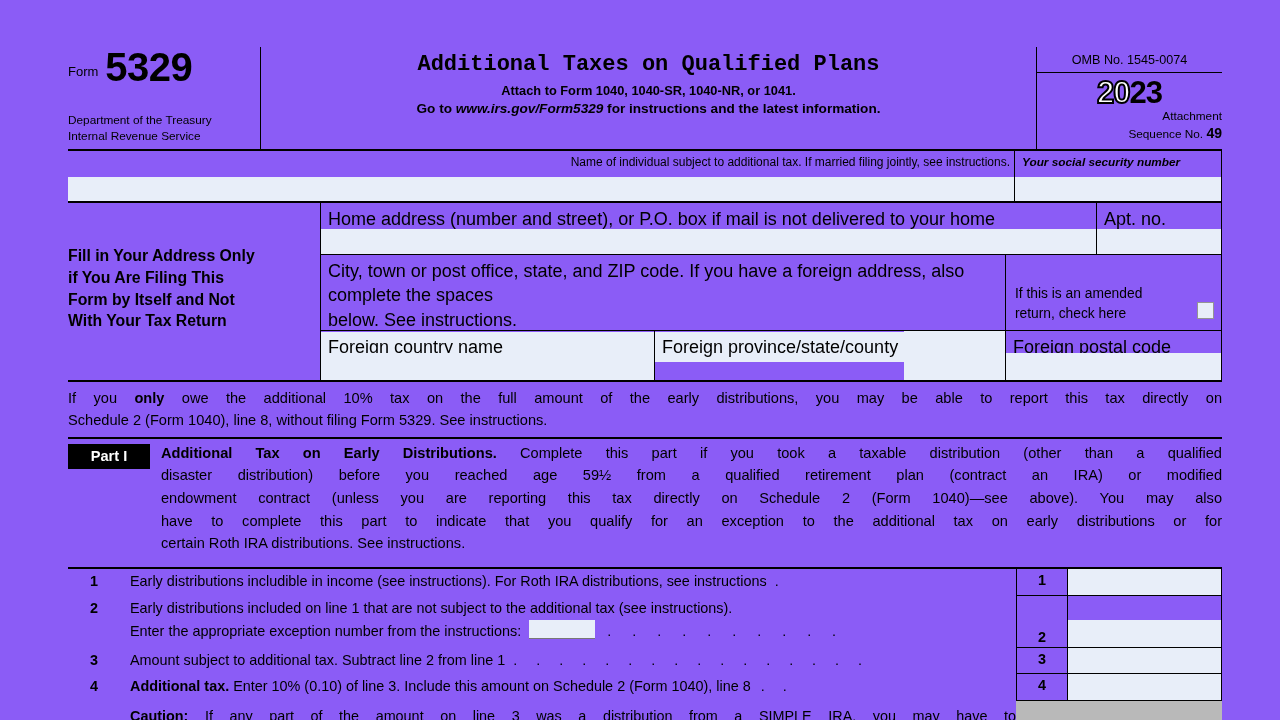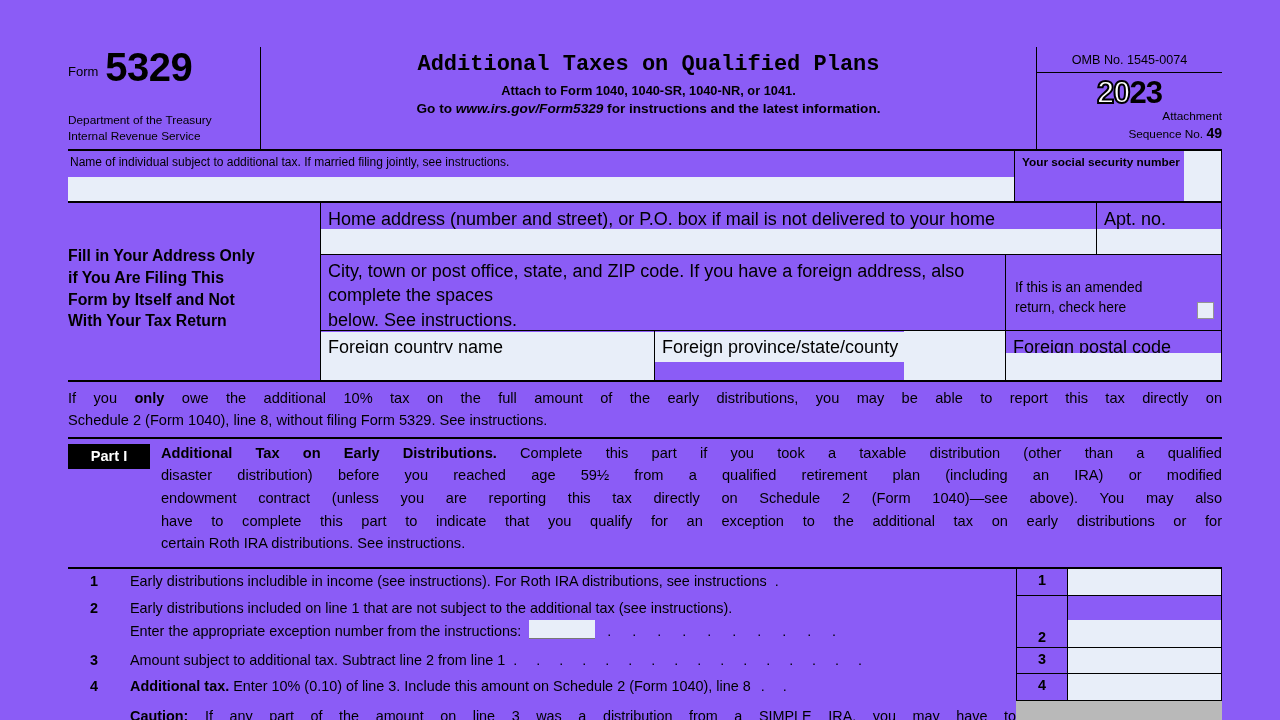--- a/index.html
+++ b/index.html
@@ -26,42 +26,42 @@
   .hdr-right { width:185px; display:flex; flex-direction:column; }
   .omb { font-size:12.6px; text-align:center; padding:6px 0 5px; border-bottom:1.5px solid #000; }
   .year { text-align:center; font-size:31px; font-weight:bold; line-height:1; padding-top:4px; letter-spacing:-1px; }
   .yr-o { color:#fff; -webkit-text-stroke:2px #000; }
   .attach-seq { font-size:11.8px; text-align:right; padding-left:10px; line-height:1.3; margin-top:1px; }
   .seq-no { font-weight:bold; font-size:14px; }
 
   
   .fill { background:#e8eef9; }
   .id-row { display:flex; height:52px; border-bottom:2px solid #000; border-right:1.5px solid #000; }
-  .id-name { flex:1; border-right:1.5px solid #000; display:flex; flex-direction:column; }
-  .id-ssn { width:206px; display:flex; flex-direction:row; }
+  .id-name { flex:1; border-right:1.5px solid #000; display:flex; flex-direction:column;text-align:right; }
+  .id-ssn { width:206px; display:flex; flex-direction:column;font-style:italic; }
   .lbl { font-size:12px; padding:4px 4px 0 2px; height:26px; }
   .id-ssn .lbl { font-weight:bold; font-size:11.8px; padding-left:7px; }
   .grow-fill { flex:1; }
 
   
   .addr { display:flex; border-bottom:2px solid #000; border-right:1.5px solid #000; height:179px; }
   .addr-side { width:253px; border-right:1.5px solid #000; padding:42px 14px 0 0; }
   .addr-side .big { font-size:15.8px; font-weight:bold; line-height:1.38; white-space:pre-line; }
   .addr-main { flex:1; display:flex; flex-direction:column; }
   .cell-lbl { font-size:18px; padding:4px 6px 0 7px; line-height:1.35; }
   .arow1 { height:53px; display:flex; border-bottom:1.5px solid #000; }
   .home { flex:1; border-right:1.5px solid #000; display:flex; flex-direction:column; }
   .home .cell-lbl, .apt .cell-lbl { height:26px; }
   .apt { width:124px; display:flex; flex-direction:column; }
   .arow2 { height:76px; display:flex; border-bottom:1.5px solid #000; }
   .city { flex:1; border-right:1.5px solid #000; display:flex; flex-direction:column; }
   .city .cell-lbl { white-space:pre-line; }
   .city .grow-fill { flex:0 0 30px; margin-top:auto; }
   .amended { width:215px; position:relative; }
-  .amended .txt { position:absolute; left:9px; bottom:11px; width:166px; font-size:13.8px; line-height:1.5; white-space:pre-line; }
+  .amended .txt { position:absolute; left:9px; bottom:5px; width:166px; font-size:13.8px; line-height:1.5; white-space:pre-line; }
   .checkbox { position:absolute; right:7px; bottom:11px; width:17px; height:17px; background:#e8eef9; border:1.5px solid #949494; }
   .arow3 { height:50px; display:flex; }
   .fcountry { width:334px; border-right:1.5px solid #000; display:flex; flex-direction:column; }
   .fprov { flex:1; border-right:1.5px solid #000; display:flex; flex-direction:row; }
   .fpostal { width:215px; display:flex; flex-direction:column; }
   .arow3 .cell-lbl { height:22px; }
 
   
   .intro { margin-top:6px; font-size:14.6px; line-height:1.5; }
   .just { text-align:justify; text-align-last:justify; }
@@ -186,21 +186,21 @@
 
     <div class="intro">
       <div class="just"><span>If you </span><b>only</b><span> owe the additional 10% tax on the full amount of the early distributions, you may be able to report this tax directly on</span></div>
       <div>Schedule 2 (Form 1040), line 8, without filing Form 5329. See instructions.</div>
     </div>
 
     <div class="part">
       <div class="part-badge">Part I</div>
       <div class="part-text">
         <div class="just"><b>Additional Tax on Early Distributions.</b><span> Complete this part if you took a taxable distribution (other than a qualified</span></div>
-        <div class="just">disaster distribution) before you reached age 59½ from a qualified retirement plan (including an IRA) or modified</div>
+        <div class="just">disaster distribution) before you reached age 59½ from a qualified retirement plan (contract an IRA) or modified</div>
         <div class="just">endowment contract (unless you are reporting this tax directly on Schedule 2 (Form 1040)—see above). You may also</div>
         <div class="just">have to complete this part to indicate that you qualify for an exception to the additional tax on early distributions or for</div>
         <div>certain Roth IRA distributions. See instructions.</div>
       </div>
     </div>
 
     <div class="lines">
 
       <div class="lrow r1">
         <div class="lnum">1</div>

